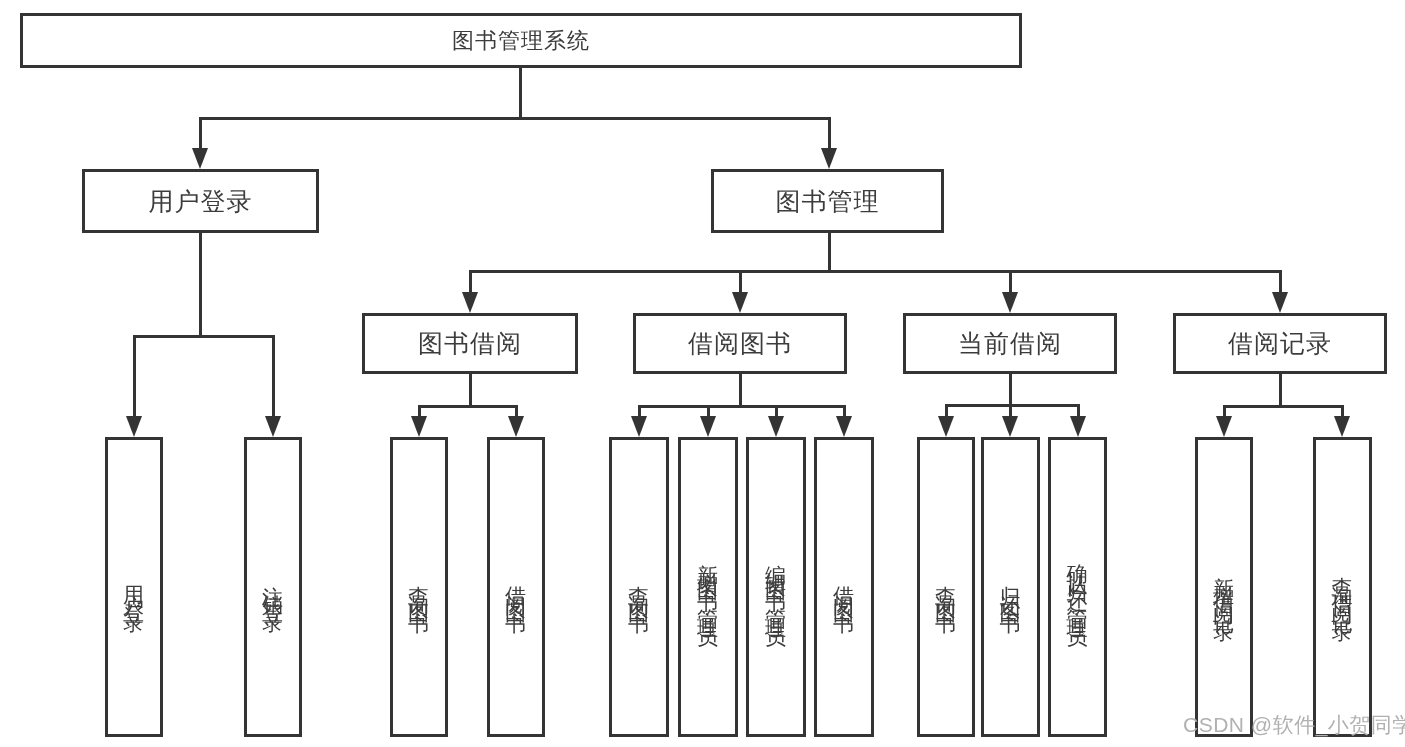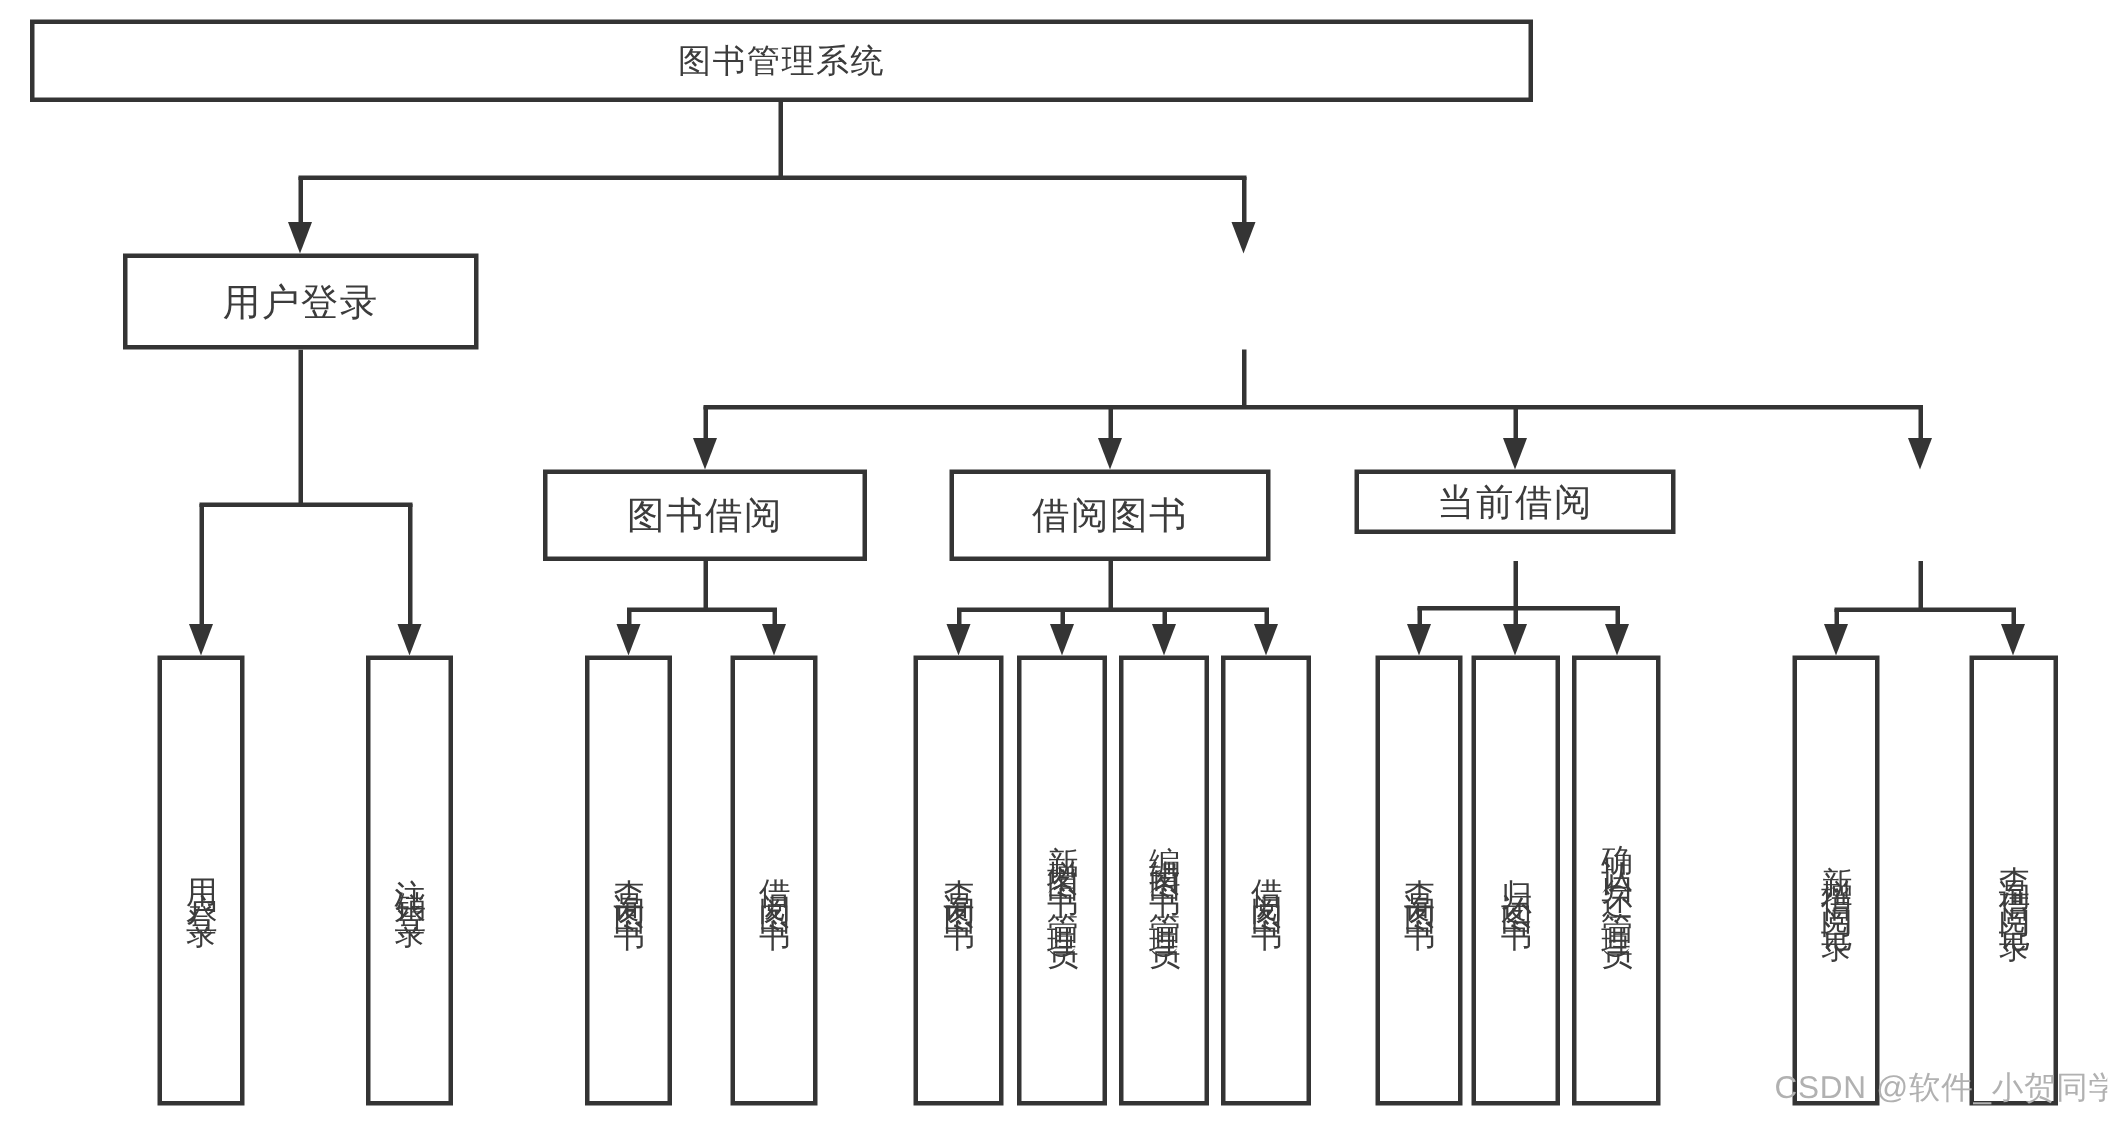--- a/index.html
+++ b/index.html
@@ -73,28 +73,34 @@
 <body>
 
 <div id="canvas">
   <div class="watermark">CSDN @软件_小贺同学</div>
 <div class="node node-root" style="left: 20px; top: 13px; width: 1002px; height: 55px;">
       <span>图书管理系统</span>
     </div>
     <div class="node node-h" style="left: 82px; top: 169px; width: 237px; height: 64px;">
       <span>用户登录</span>
     </div>
+    <div class="node node-h" style="left: 711px; top: 169px; width: 233px; height: 64px;">
+      <span>图书管理</span>
+    </div>
     <div class="node node-h" style="left: 362px; top: 313px; width: 216px; height: 61px;">
       <span>图书借阅</span>
     </div>
     <div class="node node-h" style="left: 633px; top: 313px; width: 214px; height: 61px;">
       <span>借阅图书</span>
     </div>
-    <div class="node node-h" style="left: 903px; top: 313px; width: 214px; height: 43px;">
+    <div class="node node-h" style="left: 903px; top: 313px; width: 214px; height: 61px;">
       <span>当前借阅</span>
+    </div>
+    <div class="node node-h" style="left: 1173px; top: 313px; width: 214px; height: 61px;">
+      <span>借阅记录</span>
     </div>
     <div class="node node-v" style="left: 105px; top: 437px; width: 58px; height: 300px;">
       <span>用户登录</span>
     </div>
     <div class="node node-v" style="left: 244px; top: 437px; width: 58px; height: 300px;">
       <span>注销登录</span>
     </div>
     <div class="node node-v" style="left: 390px; top: 437px; width: 58px; height: 300px;">
       <span>查询图书</span>
     </div>

